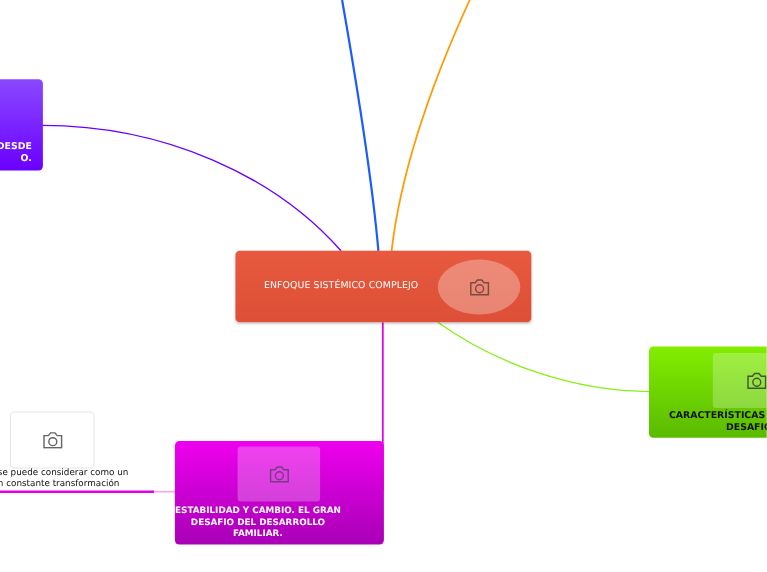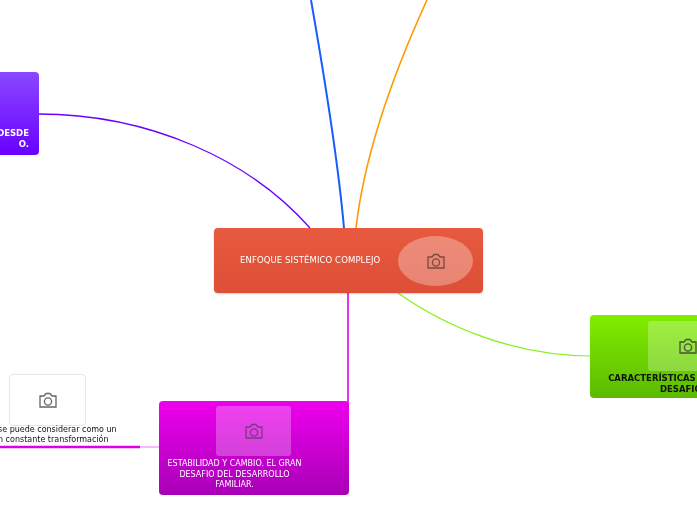--- a/index.html
+++ b/index.html
@@ -10,21 +10,21 @@
   #central { left:214px; top:228px; width:269px; height:65px; background:linear-gradient(#e85a3f,#dd4f36); box-shadow:0 1px 2px rgba(0,0,0,0.2); }
   #central .label { position:absolute; left:10px; top:27px; font-size:8.5px; font-weight:normal; color:#ffffff; letter-spacing:0.1px; white-space:nowrap;margin-left:16px; }
   #central .img { position:absolute; left:184px; top:8px; width:75px; height:50px; border-radius:50%; background:rgba(255,255,255,0.3); display:flex; align-items:center; justify-content:center; }
   #purple { left:-10px; top:72px; width:49px; height:83px; background:linear-gradient(#8a48ff,#6a00ff); }
   #purple .label { position:absolute; right:10px; top:56px; font-size:8.5px; font-weight:bold; color:#fff; text-align:right; line-height:11px; white-space:nowrap; }
   #green { left:590px; top:315px; width:130px; height:83px; background:linear-gradient(#82ee00,#5aba00); }
   #green .img { position:absolute; left:58px; top:6px; width:80px; height:50px; border-radius:3px; background:rgba(255,255,255,0.25); display:flex; align-items:center; justify-content:center; }
   #green .label { position:absolute; left:12px; top:58px; font-size:8.5px; font-weight:bold; color:#111; line-height:11px; white-space:nowrap; text-align:center; }
   #magenta { left:159px; top:401px; width:190px; height:94px; background:linear-gradient(#ee00ee,#a800b6); }
   #magenta .img { position:absolute; left:57px; top:5px; width:75px; height:50px; border-radius:3px; background:rgba(255,255,255,0.25); display:flex; align-items:center; justify-content:center; }
-  #magenta .label { position:absolute; left:0; width:151px; top:58px; font-size:8px; color:#fff; text-align:center; line-height:10.5px; }
+  #magenta .label { position:absolute; left:0; width:151px; top:58px; font-size:8px; color:#fff; text-align:center; line-height:10.5px;font-weight:bold; }
   #sub-img { position:absolute; left:9px; top:374px; width:75px; height:50px; border:1px solid #e6e6e6; border-radius:4px; background:#fff; display:flex; align-items:center; justify-content:center; }
   #sub-text { position:absolute; left:-2px; top:425px; width:140px; font-size:8px; color:#111; line-height:10px; white-space:nowrap; }
 </style>
 </head>
 <body>
 
 <svg class="links" viewBox="0 0 697 520">
   <path d="M38,114 C150,114 250,160 310,228" stroke="#6a00ff" stroke-width="1.3" fill="none"></path>
   <path d="M311,0 C325,80 338,160 344,228" stroke="#1a5cff" stroke-width="2" fill="none"></path>
   <path d="M427,0 C395,70 365,150 356,228" stroke="#ff9a00" stroke-width="1.6" fill="none"></path>

